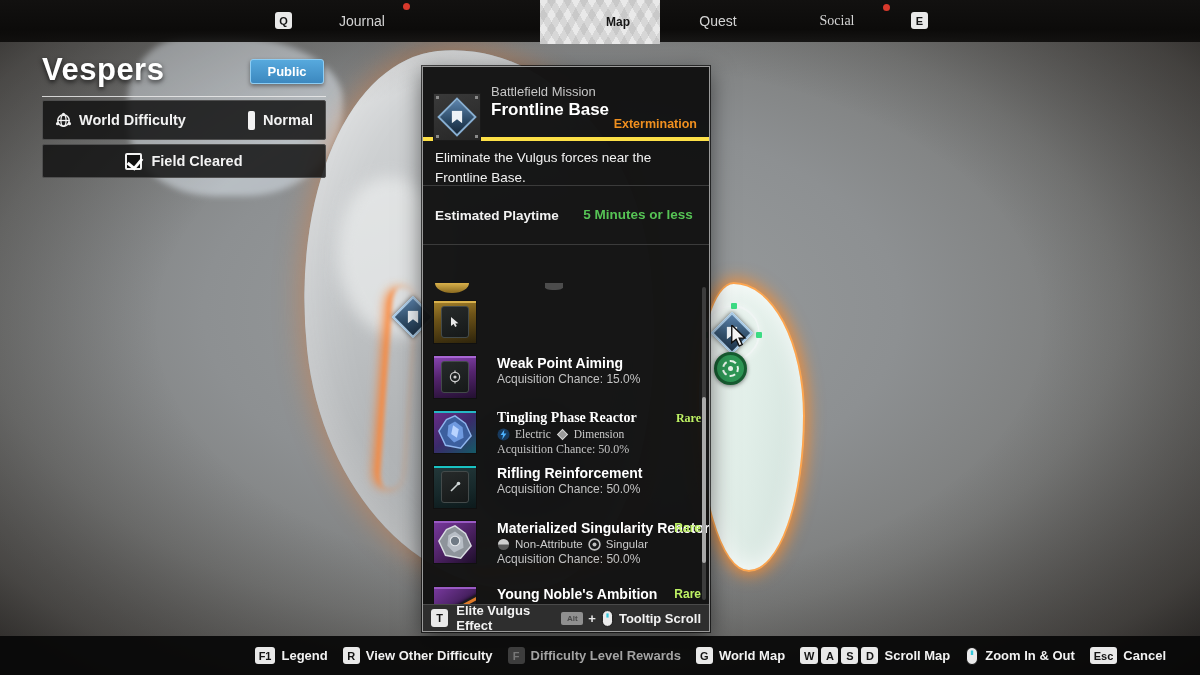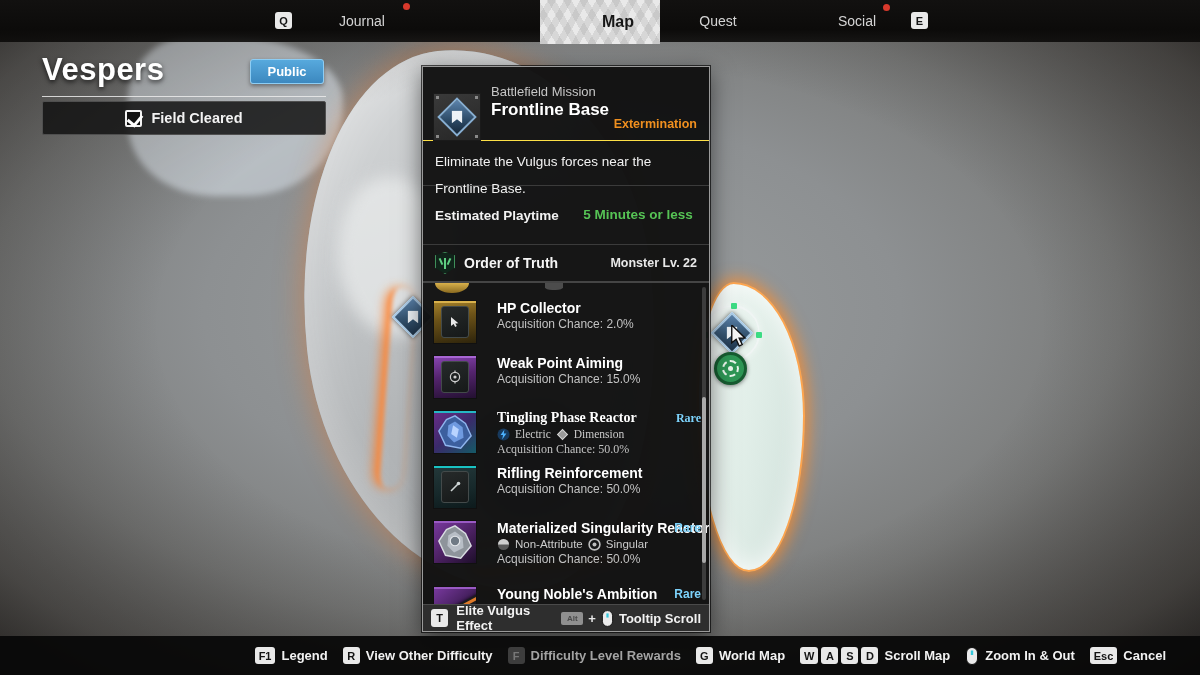--- a/index.html
+++ b/index.html
@@ -60,21 +60,21 @@
   
   .topbar { position:absolute; left:0; top:0; width:1200px; height:42px; z-index:10;
     background:linear-gradient(180deg,#121110 0%, #0c0b0a 70%, rgba(10,9,8,.88) 100%); }
   .tab { position:absolute; top:0; height:42px; display:flex; align-items:center; justify-content:center;
     color:#d4d4d4; font-size:14px; transform:translateX(-50%); padding:1px 10px; }
   .tab-map-box { position:absolute; left:540px; top:0; width:120px; height:44px; background:#e9e9e9;
     background-image:
       repeating-linear-gradient(60deg, rgba(150,150,150,.22) 0 7px, rgba(255,255,255,0) 7px 14px),
       repeating-linear-gradient(-60deg, rgba(150,150,150,.22) 0 7px, rgba(255,255,255,0) 7px 14px);
     display:flex; align-items:center; justify-content:center; }
-  .tab-map-box .lbl { color:#161616; font-size:16px; font-weight:bold;padding-left:36px; }
+  .tab-map-box .lbl { color:#161616; font-size:12px; font-weight:bold;padding-left:36px; }
   .kc { display:inline-flex; align-items:center; justify-content:center; min-width:17px; height:17px;
     padding:0 4px; background:#e9e9e9; color:#141414; font-weight:bold; font-size:11px; border-radius:3px; }
   .topkey { position:absolute; top:12px; }
   .reddot { position:absolute; width:7px; height:7px; border-radius:50%; background:#d8392c; }
 
   
   .hud-left { position:absolute; left:42px; top:52px; z-index:8; width:284px; }
   .region-title { font-size:31px; font-weight:bold; color:#ffffff; letter-spacing:.5px;
     text-shadow:0 2px 5px rgba(0,0,0,.75); }
   .badge-public { position:absolute; right:2px; top:7px; width:74px; height:25px;
@@ -91,34 +91,34 @@
   .diffbar { width:7px; height:19px; background:#f2f2f2; border-radius:2px; }
   .fc-check { width:17px; height:17px; background:#101010; border:2px solid #f2f2f2; border-radius:2px; position:relative; }
   .fc-check::after { content:""; position:absolute; left:3px; top:0px; width:7px; height:11px;
     border-right:3px solid #fff; border-bottom:3px solid #fff; transform:rotate(40deg); }
   .fc-label { font-size:14.5px; font-weight:bold; }
 
   
   .panel { position:absolute; left:422px; top:66px; width:288px; height:566px; z-index:5;
     background:rgba(17,17,17,.97); border:1px solid #9a9a9a;
     box-shadow:0 0 0 1px rgba(0,0,0,.65), 0 6px 22px rgba(0,0,0,.55); }
-  .p-header { position:absolute; left:0; top:0; width:100%; height:74px; border-bottom:1px solid #fde047; }
+  .p-header { position:absolute; left:0; top:0; width:100%; height:74px; border-bottom:4px solid #fde047; }
   .m-icon { position:absolute; left:10px; top:26px; width:48px; height:48px;
     background:linear-gradient(160deg,#3a3a3a,#262626); border:1px solid #1a1a1a; }
   .m-icon .cdot { position:absolute; width:3px; height:3px; background:#8a8a8a; }
   .m-icon .cdot.tl{left:2px;top:2px;} .m-icon .cdot.tr{right:2px;top:2px;}
   .m-icon .cdot.bl{left:2px;bottom:2px;} .m-icon .cdot.br{right:2px;bottom:2px;}
   .m-diamond { position:absolute; left:50%; top:50%; width:28px; height:28px;
     transform:translate(-50%,-50%) rotate(45deg);
     background:linear-gradient(135deg,#5c84ad 0%, #2c4a66 60%, #16283a 100%); border:2px solid #86aed2; }
   .p-type { position:absolute; left:68px; top:17px; font-size:13px; color:#c6c6c6; }
   .p-title { position:absolute; left:68px; top:33px; font-size:17px; font-weight:bold; color:#ffffff; }
   .p-cat { position:absolute; right:12px; top:50px; font-size:12.5px; font-weight:bold; color:#ef8f1f; }
   .p-desc { position:absolute; left:0; top:74px; width:100%; height:45px; border-bottom:1px solid #3b3b3b;
-    padding:7px 12px; font-size:13.5px; line-height:27px; color:#f2f2f2; }
+    padding:7px 12px; font-size:13.5px; line-height:20px; color:#f2f2f2; }
   .p-playtime { position:absolute; left:0; top:119px; width:100%; height:59px; border-bottom:1px solid #3b3b3b;
     display:flex; align-items:center; justify-content:space-between; padding:0 12px; }
   .pt-label { font-size:13.5px; font-weight:bold; color:#f2f2f2; }
   .pt-value { width:118px; text-align:center; font-size:13.5px; font-weight:bold; color:#56c455; line-height:18px;margin-left:12px; }
   .p-faction { position:absolute; left:0; top:178px; width:100%; height:38px; border-bottom:2px solid #454545;
     display:flex; align-items:center; padding:0 12px; gap:9px; }
   .f-shield { width:20px; height:22px; background:#10241a; border:1px solid #3f8f5a;
     clip-path:polygon(50% 0,100% 15%,100% 72%,50% 100%,0 72%,0 15%);
     display:flex; align-items:center; justify-content:center; }
   .f-glyph { width:2px; height:11px; background:#5fcf82; position:relative; }
@@ -145,21 +145,21 @@
     border:1px solid #434a4a; border-radius:3px; display:flex; align-items:center; justify-content:center; }
   .rifle { position:absolute; left:-4px; top:18px; width:56px; height:9px; background:#1c1c20; border-radius:3px;
     transform:rotate(-28deg); box-shadow:0 0 4px rgba(0,0,0,.8); }
   .rifle::after { content:""; position:absolute; right:4px; top:2px; width:18px; height:3px; background:#e07b2a;
     border-radius:2px; transform:rotate(0deg); }
   .it-info { position:absolute; left:64px; top:0; right:34px; }
   .it-name { font-size:14px; font-weight:bold; color:#ffffff; line-height:16px; white-space:nowrap; }
   .it-attrs { display:flex; align-items:center; gap:5px; font-size:11.5px; color:#cccccc; line-height:14px; margin-top:1px; }
   .it-attrs .aicon { display:inline-flex; }
   .it-chance { font-size:12px; color:#c2c2c2; line-height:15px; margin-top:1px; }
-  .it-rare { position:absolute; right:0; top:1px; font-size:12px; font-weight:bold; color:#7dd3fc; }
+  .it-rare { position:absolute; right:0; top:1px; font-size:12px; font-weight:bold; color:#bef264; }
   .scroll-track { position:absolute; right:3px; top:4px; width:4px; height:313px; background:#3c3c3c; border-radius:2px; }
   .scroll-thumb { position:absolute; left:0; top:110px; width:4px; height:166px; background:#a8a8a8; border-radius:2px; }
 
   
   .p-footer { position:absolute; left:0; top:537px; width:100%; height:27px; background:#2e2e2e;
     border-top:1px solid #4a4a4a; display:flex; align-items:center; padding:0 8px; }
   .pf-left { display:flex; align-items:center; gap:8px; flex:1; }
   .pf-right { display:flex; align-items:center; gap:5px; }
   .pf-label { font-size:13px; font-weight:bold; color:#f2f2f2; }
   .kc-sm { display:inline-flex; align-items:center; justify-content:center; width:22px; height:13px;
@@ -218,32 +218,49 @@
   <span class="kc topkey" style="left:275px;">Q</span>
   <div class="tab" style="left:362px;">
     <span>Journal</span>
   </div>
   <div class="tab-map-box">
     <span class="lbl">Map</span>
   </div>
   <div class="tab" style="left:718px;">
     <span>Quest</span>
   </div>
-  <div class="tab" style="left:857px;">
+  <div class="tab" style="left:837px;font-family:Liberation Serif, serif;">
     <span>Social</span>
   </div>
   <span class="kc topkey" style="left:911px;">E</span>
   <span class="reddot" style="left:403px; top:3px;"></span>
   <span class="reddot" style="left:883px; top:4px;"></span>
 </div>
 
 <div class="hud-left">
   <div class="region-title">Vespers</div>
   <div class="badge-public">Public</div>
   <div class="hud-line"></div>
+  <div class="hud-box box-wd">
+    <div class="wd-left">
+      <svg width="17" height="17" viewBox="0 0 16 16">
+        <circle cx="8" cy="8" r="5.4" fill="none" stroke="#f2f2f2" stroke-width="1.4"></circle>
+        <ellipse cx="8" cy="8" rx="2.4" ry="5.4" fill="none" stroke="#f2f2f2" stroke-width="1.2"></ellipse>
+        <line x1="2.6" y1="8" x2="13.4" y2="8" stroke="#f2f2f2" stroke-width="1.2"></line>
+        <circle cx="8" cy="2.2" r="1.5" fill="#f2f2f2"></circle>
+          <circle cx="2.4" cy="11" r="1.5" fill="#f2f2f2"></circle>
+          <circle cx="13.6" cy="11" r="1.5" fill="#f2f2f2"></circle>
+      </svg>
+      <span>World Difficulty</span>
+    </div>
+    <div class="wd-right">
+      <span class="diffbar"></span>
+      <span>Normal</span>
+    </div>
+  </div>
   <div class="hud-box box-fc">
     <span class="fc-check"></span>
     <span class="fc-label">Field Cleared</span>
   </div>
 </div>
 
 <div class="panel">
 
   <div class="p-header">
     <div class="m-icon">
@@ -260,43 +277,32 @@
     <div class="p-cat">Extermination</div>
   </div>
 
   <div class="p-desc">Eliminate the Vulgus forces near the Frontline Base.</div>
 
   <div class="p-playtime">
     <span class="pt-label">Estimated Playtime</span>
     <span class="pt-value">5 Minutes or less</span>
   </div>
 
-  <div class="p-faction">
-    <div class="f-shield">
-      <div class="f-glyph"></div>
-    </div>
-    <span class="f-name">Order of Truth</span>
-    <span class="f-level">Monster Lv. 22</span>
-  </div>
 
   <div class="p-list">
     <div class="partial-gold"></div>
     <div class="partial-dark"></div>
 
     <div class="item-row" style="top:17px;">
       <div class="it-icon bg-gold">
         <div class="mod-card">
           <svg width="12" height="12" viewBox="0 0 12 12">
             <polygon points="2,1 2,10 4.6,8 6.2,11 7.8,10 6.2,7.4 9.4,7.2" fill="#e8e8e8"></polygon>
           </svg>
         </div>
-      </div>
-      <div class="it-info">
-        <div class="it-name">HP Collector</div>
-        <div class="it-chance">Acquisition Chance: 2.0%</div>
       </div>
     </div>
 
     <div class="item-row" style="top:72px;">
       <div class="it-icon bg-purple">
         <div class="mod-card">
           <svg width="14" height="14" viewBox="0 0 14 14">
             <circle cx="7" cy="7" r="4.6" fill="none" stroke="#cfcfcf" stroke-width="1.2"></circle>
             <circle cx="7" cy="7" r="1.6" fill="#cfcfcf"></circle>
             <line x1="7" y1="0.5" x2="7" y2="3" stroke="#cfcfcf" stroke-width="1.2"></line>

